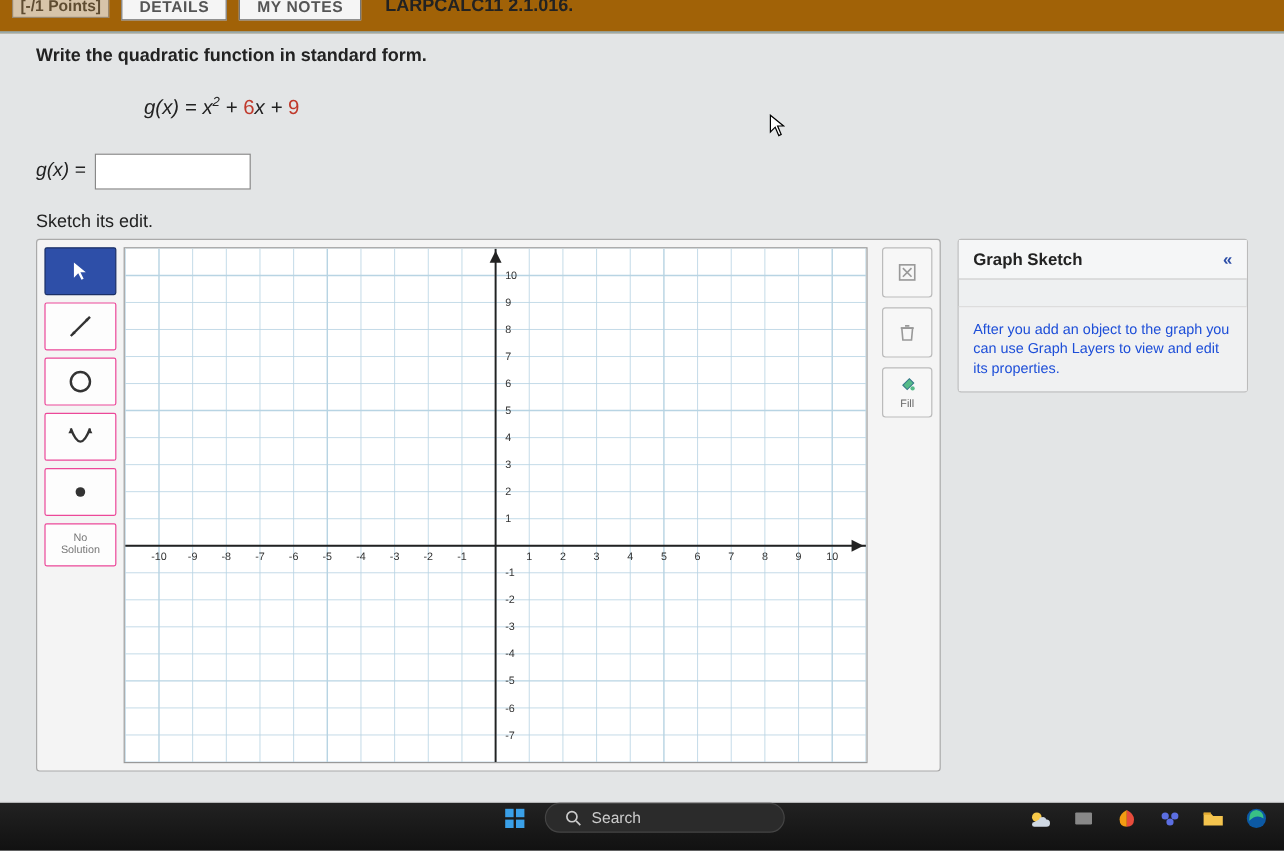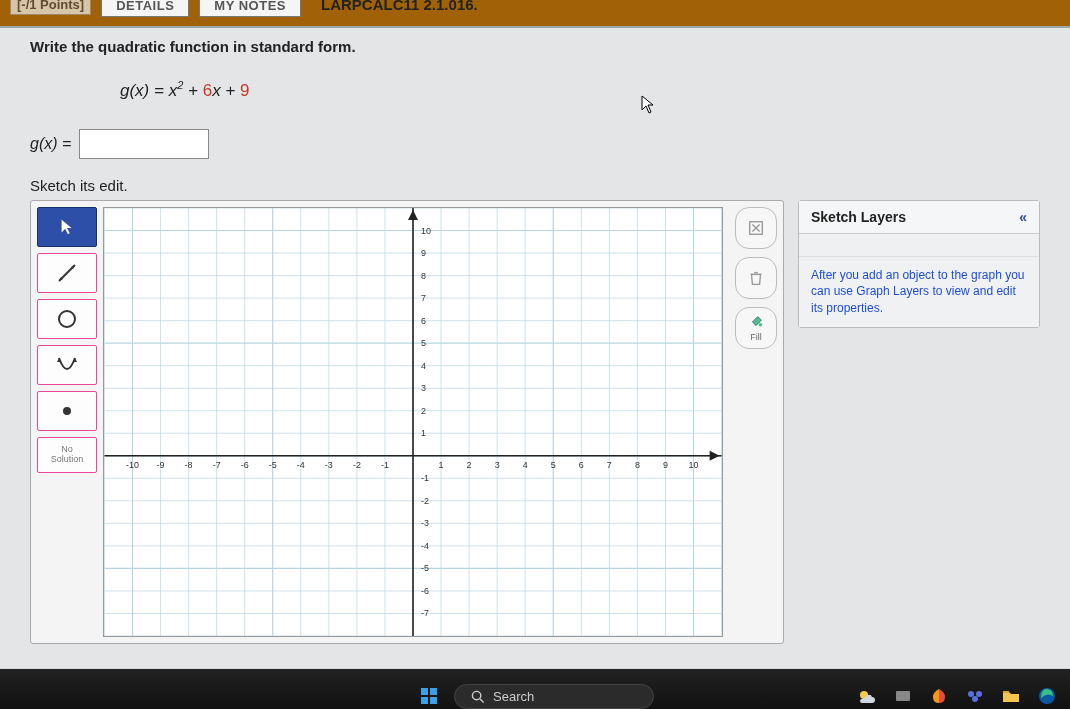--- a/index.html
+++ b/index.html
@@ -150,21 +150,21 @@
     display: flex;
     flex-direction: column;
     gap: 8px;
     margin-left: 6px;
   }
   .side-btn {
     width: 42px;
     height: 42px;
     border: 1px solid #bbb;
     background: #f7f7f7;
-    border-radius: 14px;
+    border-radius: 3px;
     display: flex;
     flex-direction: column;
     align-items: center;
     justify-content: center;
     font-size: 9px;
     color: #666;
     cursor: pointer;
     gap: 1px;
   }
   .side-btn svg { width: 18px; height: 18px; }
@@ -203,21 +203,21 @@
     pointer-events: none;
   }
   .taskbar {
     position: absolute;
     bottom: 0;
     left: 0;
     right: 0;
     height: 40px;
     background: linear-gradient(#222, #111);
     display: flex;
-    align-items: flex-end;
+    align-items: flex-start;
     justify-content: center;
     gap: 12px;
   }
   .search-pill {
     display: flex;
     align-items: center;
     gap: 8px;
     background: #2b2b2b;
     border: 1px solid #444;
     border-radius: 18px;
@@ -420,21 +420,21 @@
               <path d="M6 10 L12 4 L16 8 L10 14 Z" fill="#5b8" stroke="#378" stroke-width="1"></path>
               <circle cx="15" cy="13" r="2" fill="#5b8"></circle>
             </svg>
           <span>Fill</span>
         </div>
       </div>
     </div>
 
     <div class="layers-panel">
       <div class="layers-header">
-        <span>Sketch Layers</span>
+        <span>Graph Sketch</span>
         <span class="chevrons">«</span>
       </div>
       <div class="layers-body">After you add an object to the graph you can use Graph Layers to view and edit its properties.</div>
     </div>
   </div>
 </div>
 
 <span class="cursor-arrow">
   <svg width="16" height="20" viewBox="0 0 16 20">
       <path d="M2 1 L2 15 L6 11 L9 18 L11 17 L8 10 L13 10 Z" fill="#fff" stroke="#000" stroke-width="1"></path>

